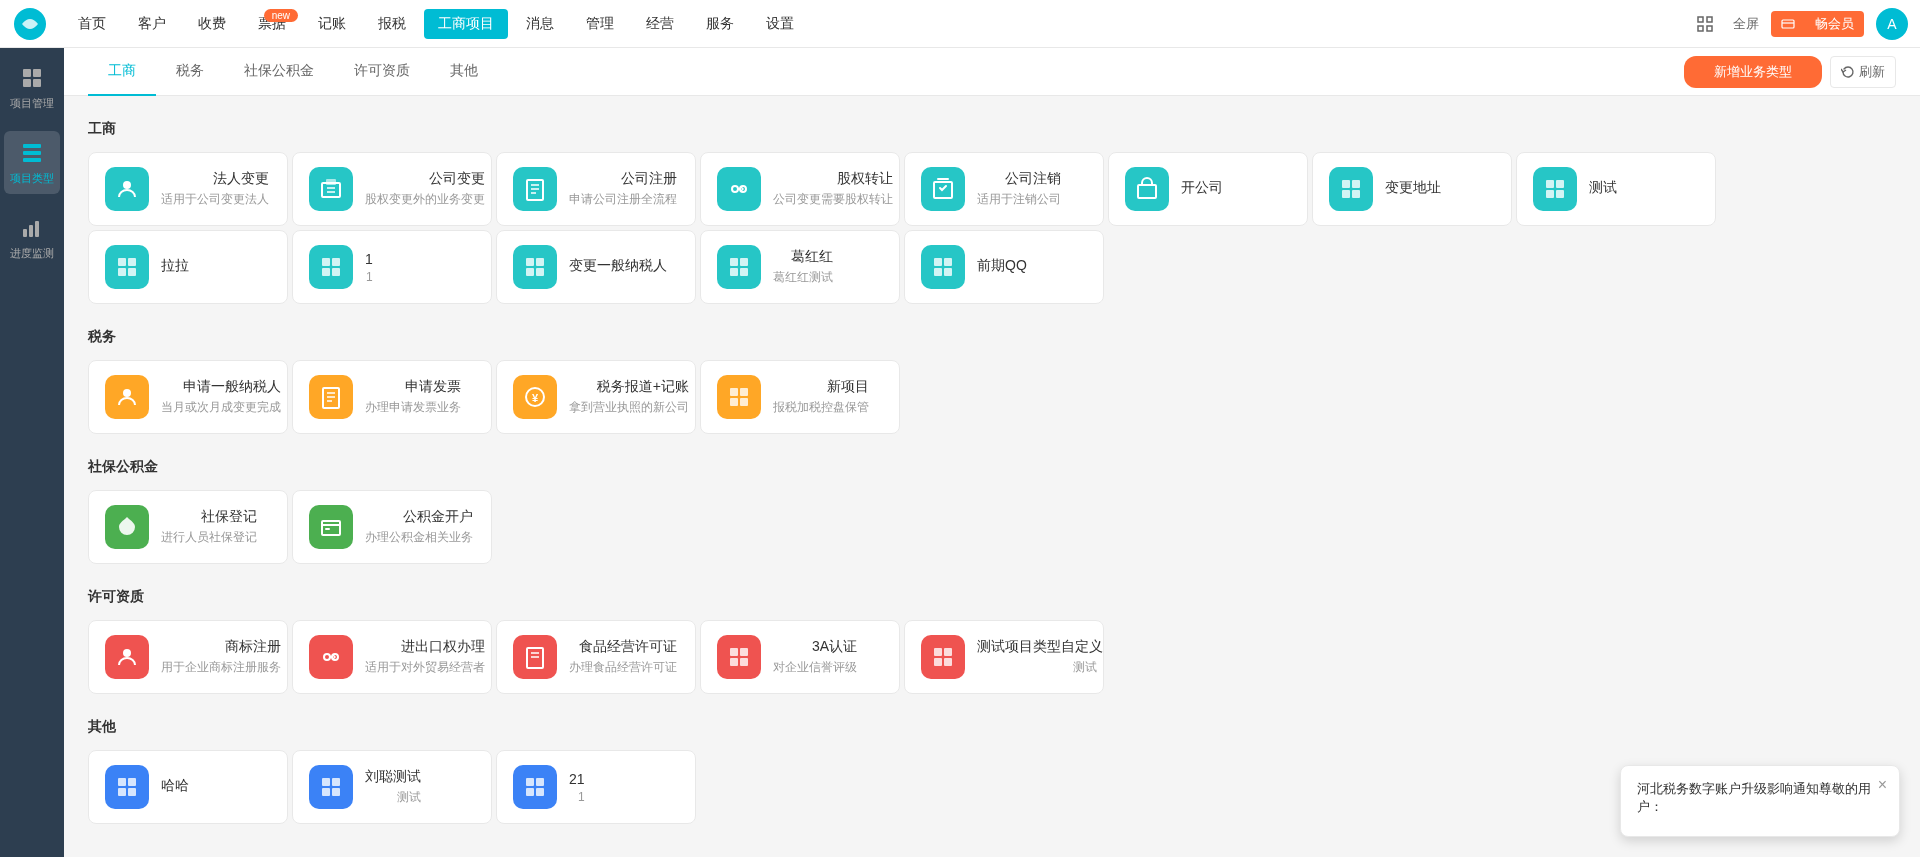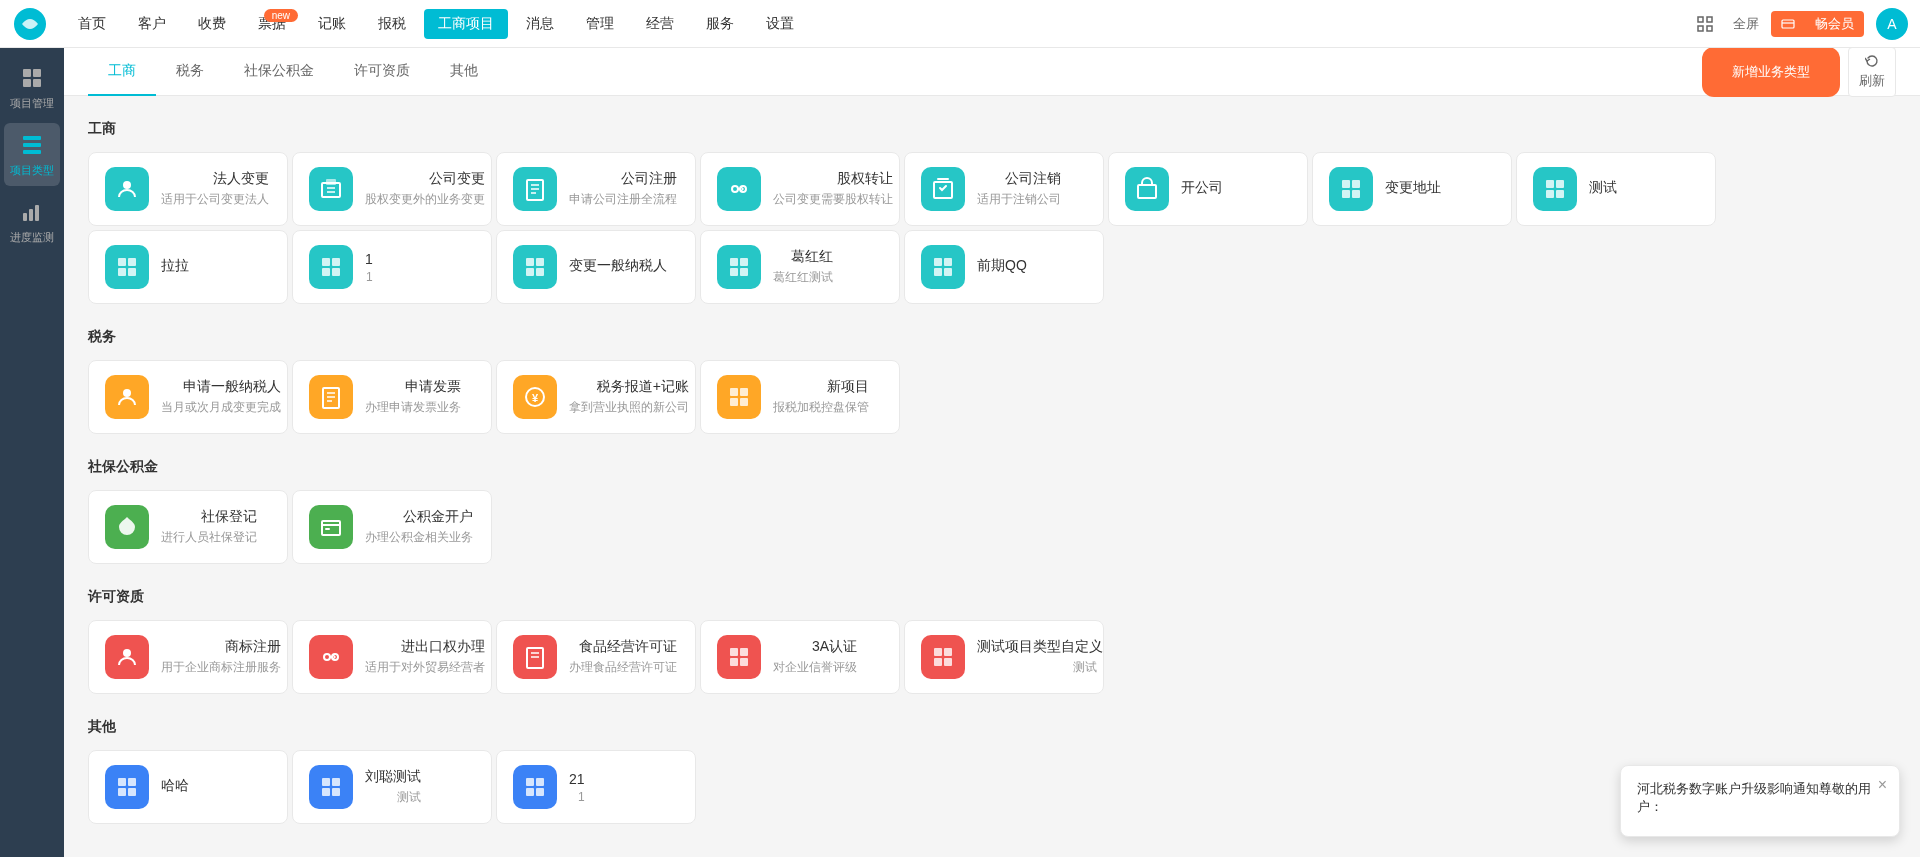--- a/index.html
+++ b/index.html
@@ -15,35 +15,35 @@
     .nav-badge { background: #ff6b35; color: #fff; font-size: 10px; padding: 1px 8px; border-radius: 8px; position: absolute; top: 0; right: 2px; }
     .top-right { display: flex; align-items: center; gap: 12px; }
     .top-right .btn-fullscreen, .top-right .btn-member { display: flex; align-items: center; gap: 20px; font-size: 13px; color: #666; cursor: pointer; }
     .top-right .btn-member { background: #ff6b35; color: #fff; padding: 4px 10px; border-radius: 4px; }
     .avatar { width: 32px; height: 32px; border-radius: 50%; background: #00bcd4; display: flex; align-items: center; justify-content: center; color: #fff; cursor: pointer; }
 
     
     .main-layout { display: flex; flex: 1; overflow: hidden; }
 
     
-    .sidebar { width: 64px; background: #2d3e50; display: flex; flex-direction: column; align-items: center; padding: 8px 12px; gap: 4px; flex-shrink: 0; }
+    .sidebar { width: 64px; background: #2d3e50; display: flex; flex-direction: column; align-items: center; padding: 8px 12px; gap: 12px; flex-shrink: 0; }
     .sidebar-item { width: 56px; display: flex; flex-direction: column; align-items: center; padding: 8px 4px; border-radius: 6px; cursor: pointer; color: #aaa; font-size: 11px; gap: 4px; }
     .sidebar-item.active { background: rgba(255,255,255,0.15); color: #00bcd4; }
     .sidebar-icon { width: 28px; height: 28px; display: flex; align-items: center; justify-content: center; }
 
     
     .content-area { flex: 1; display: flex; flex-direction: column; overflow: hidden; }
 
     
     .sub-tabs { background: #fff; padding: 0 24px; display: flex; align-items: center; border-bottom: 1px solid #e8e8e8; flex-shrink: 0; height: 48px; }
     .sub-tab { padding: 0 20px; height: 48px; display: flex; align-items: center; cursor: pointer; font-size: 14px; color: #666; position: relative; border-bottom: 2px solid transparent; }
     .sub-tab.active { color: #00bcd4; border-bottom: 2px solid #00bcd4; }
     .sub-tabs-right { margin-left: auto; display: flex; gap: 8px; }
     .btn-new-type { background: #ff6b35; color: #fff; padding: 6px 30px; border-radius: 12px; font-size: 13px; cursor: pointer; border: none; }
-    .btn-refresh { background: #fff; color: #666; padding: 6px 10px; border-radius: 4px; font-size: 13px; cursor: pointer; border: 1px solid #e8e8e8; display: flex; align-items: center; gap: 4px; flex-direction: column; }
+    .btn-refresh { background: #fff; color: #666; padding: 6px 10px; border-radius: 4px; font-size: 13px; cursor: pointer; border: 1px solid #e8e8e8; display: flex; align-items: center; gap: 4px; }
 
     
     .scrollable { flex: 1; overflow-y: auto; padding: 20px 24px; }
 
     
     .section-title { font-size: 14px; font-weight: bold; color: #333; margin-bottom: 14px; margin-top: 4px; }
     .section { margin-bottom: 24px; }
     .cards-grid { display: flex; flex-wrap: wrap; gap: 4px; text-align: right; }
 
     

